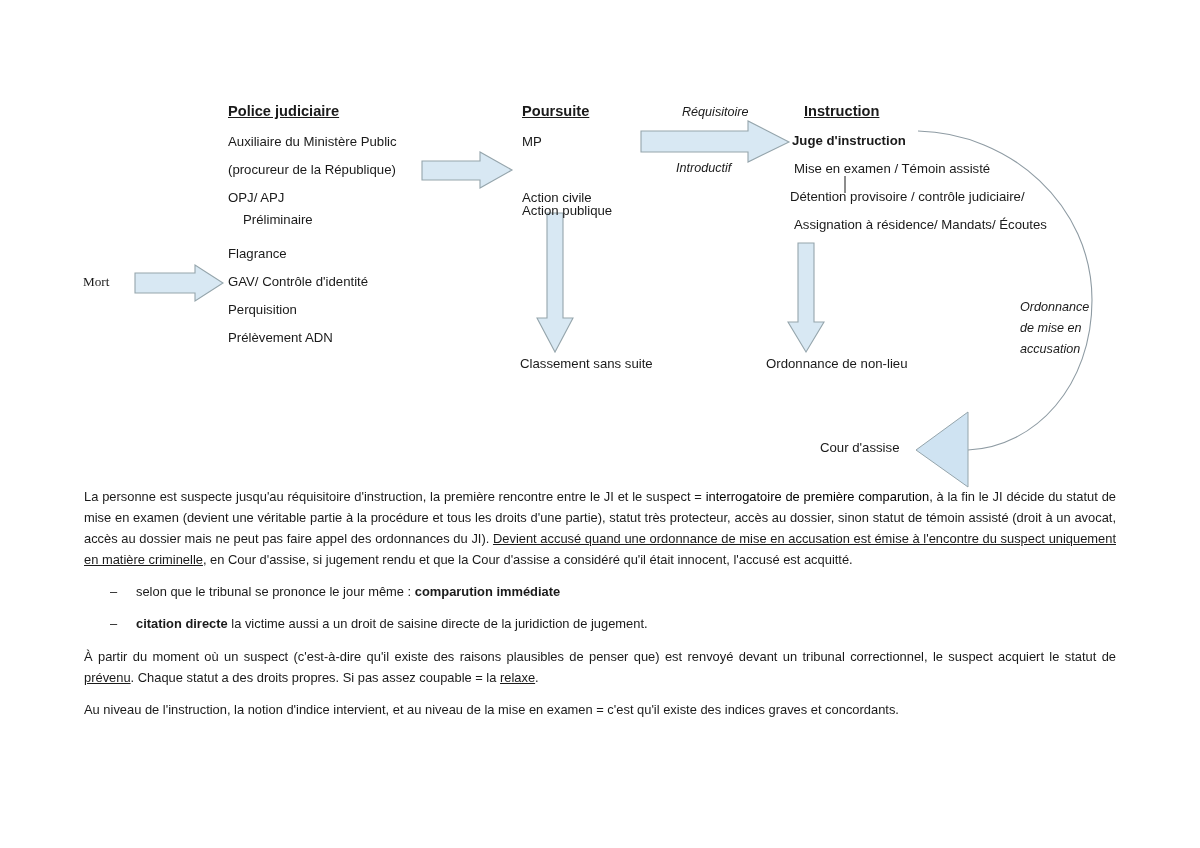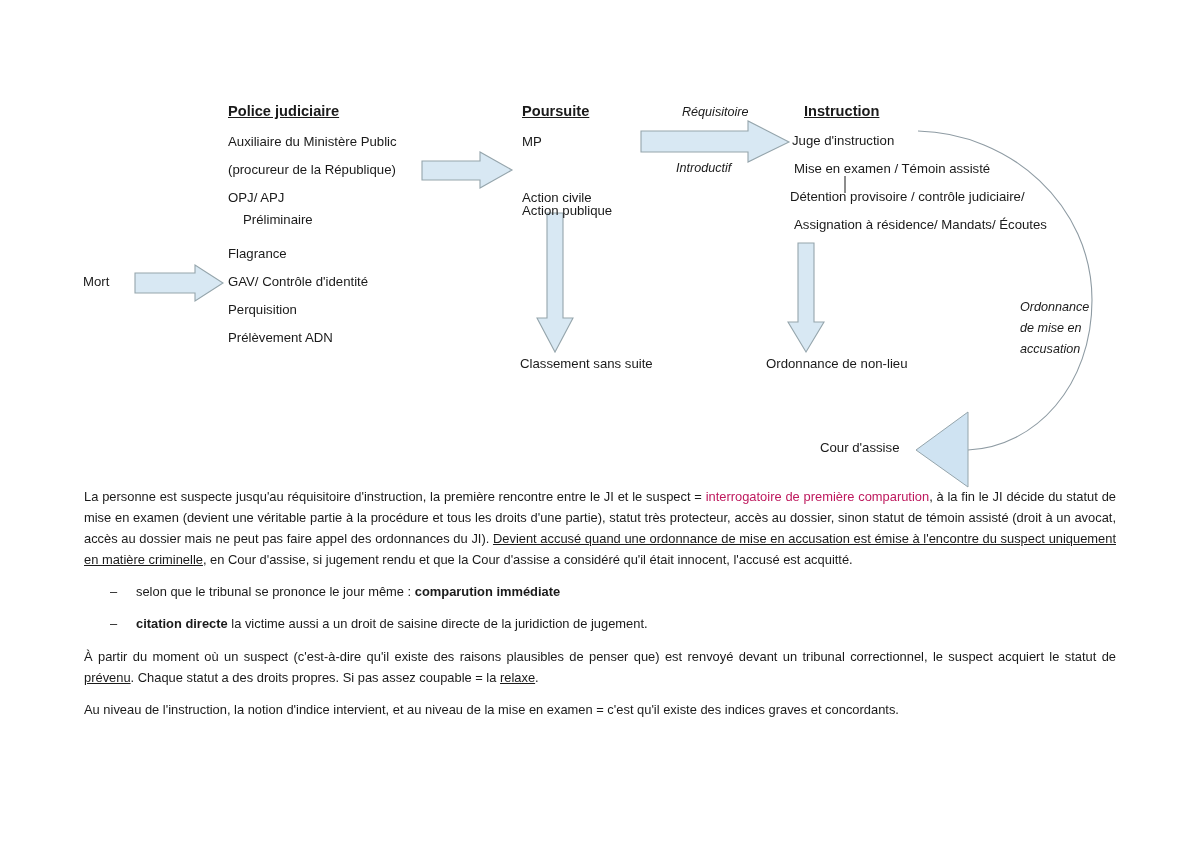--- a/index.html
+++ b/index.html
@@ -26,21 +26,21 @@
   
   .body-copy{position:absolute;left:84px;top:487px;width:1032px;}
   .para{
     font-size:12.9px;
     line-height:1.62;
     text-align:justify;
     margin:0 0 11px 0;
     color:#1a1a1a;
   }
   .para.tight{margin-bottom:9px;}
-  .red{color:#be185d;}
+  .red{color:#000000;}
   .u{text-decoration:underline;}
   .b{font-weight:bold;}
   ul.dash{list-style:none;margin:4px 0 10px 0;padding:0;}
   ul.dash li{
     font-size:12.9px;line-height:1.6;margin:0 0 12px 0;
     padding-left:52px;position:relative;color:#1a1a1a;
   }
   ul.dash li .dash-mark{position:absolute;left:26px;top:0;}
 </style>
 </head>
@@ -72,33 +72,33 @@
     <div class="d-txt d-head" style="left:228px;top:104px;">Police judiciaire</div>
     <div class="d-txt" style="left:228px;top:135px;">Auxiliaire du Ministère Public</div>
     <div class="d-txt" style="left:228px;top:163px;">(procureur de la République)</div>
     <div class="d-txt" style="left:228px;top:191px;">OPJ/ APJ</div>
     <div class="d-txt" style="left:228px;top:213px;margin-left:15px;">Préliminaire</div>
     <div class="d-txt" style="left:228px;top:247px;">Flagrance</div>
     <div class="d-txt" style="left:228px;top:275px;">GAV/ Contrôle d'identité</div>
     <div class="d-txt" style="left:228px;top:303px;">Perquisition</div>
     <div class="d-txt" style="left:228px;top:331px;">Prélèvement ADN</div>
 
-    <div class="d-txt" style="left:83px;top:275px;">Mort</div>
+    <div class="d-txt" style="left:83px;top:275px;font-family:Liberation Serif, serif;">Mort</div>
 
     <div class="d-txt d-head" style="left:522px;top:104px;">Poursuite</div>
     <div class="d-txt" style="left:522px;top:135px;">MP</div>
     <div class="d-txt" style="left:522px;top:163px;margin-top:41px;">Action publique</div>
     <div class="d-txt" style="left:522px;top:191px;">Action civile</div>
     <div class="d-txt" style="left:520px;top:357px;">Classement sans suite</div>
 
     <div class="d-txt d-ital" style="left:682px;top:106px;">Réquisitoire</div>
     <div class="d-txt d-ital" style="left:652px;top:162px;margin-left:24px;">Introductif</div>
 
     <div class="d-txt d-head" style="left:804px;top:104px;">Instruction</div>
-    <div class="d-txt" style="left:792px;top:134px;">Juge d'instruction</div>
+    <div class="d-txt" style="left:792px;top:134px;font-weight:bold;">Juge d'instruction</div>
     <div class="d-txt" style="left:794px;top:162px;">Mise en examen / Témoin assisté</div>
     <div class="d-txt" style="left:790px;top:190px;">Détention provisoire / contrôle judiciaire/</div>
     <div class="d-txt" style="left:794px;top:218px;">Assignation à résidence/ Mandats/ Écoutes</div>
     <div class="d-txt" style="left:766px;top:357px;">Ordonnance de non-lieu</div>
 
     <div class="d-txt d-ital-blk" style="left:1020px;top:301px;">Ordonnance</div>
     <div class="d-txt d-ital-blk" style="left:1020px;top:322px;">de mise en</div>
     <div class="d-txt d-ital-blk" style="left:1020px;top:343px;">accusation</div>
 
     <div class="d-txt" style="left:820px;top:441px;">Cour d'assise</div>

